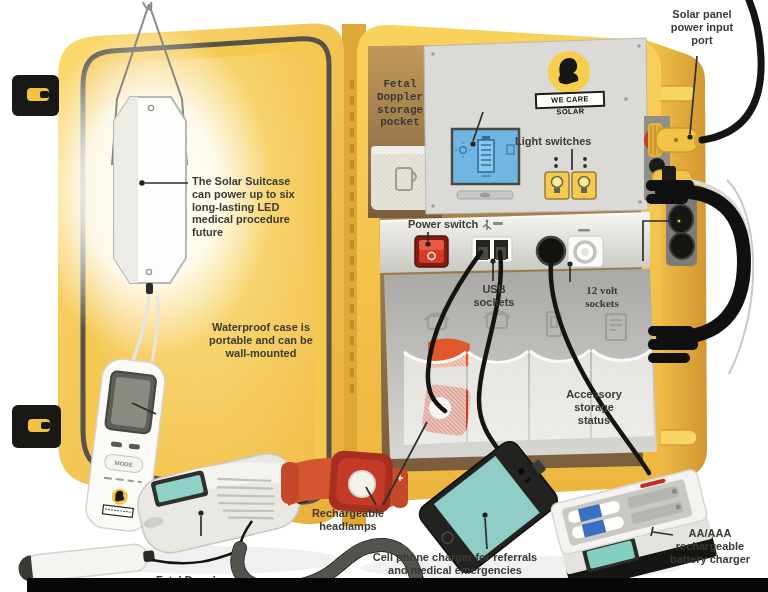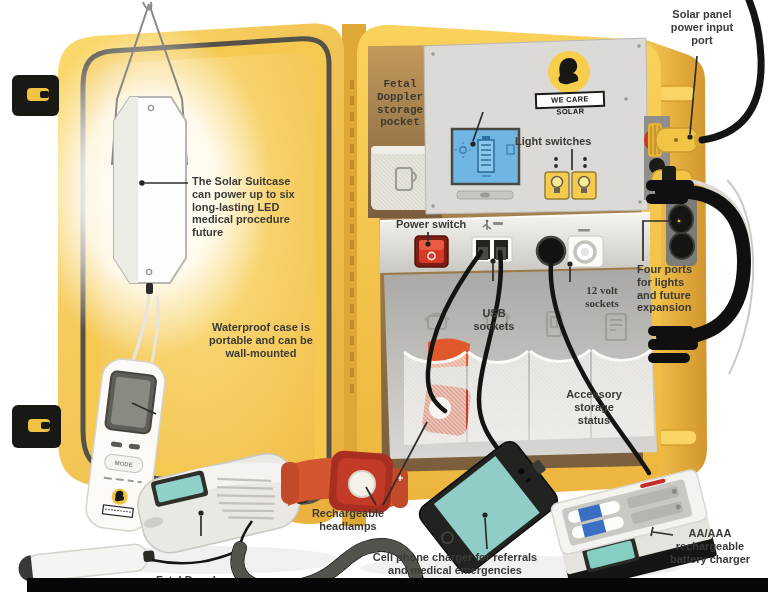--- a/index.html
+++ b/index.html
@@ -395,32 +395,28 @@
 port</div>
 
 
 <div class="lbl" style="left:515px;top:135px;width:88px;">Light switches</div>
 
 <div class="lbl ctr" style="left:368px;top:78px;width:64px;font-family:Liberation Mono, monospace;">Fetal
 Doppler
 storage
 pocket</div>
 
-<div class="lbl" style="left:396px;top:218px;width:95px;">Power switch</div>
-
-<div class="lbl ctr" style="left:466px;top:283px;width:56px;margin-top:24px;">USB
+<div class="lbl" style="left:408px;top:218px;width:95px;">Power switch</div>
+
+<div class="lbl ctr" style="left:466px;top:283px;width:56px;">USB
 sockets</div>
 
 <div class="lbl ctr" style="left:572px;top:284px;width:60px;font-family:Liberation Serif, serif;">12 volt
 sockets</div>
 
-<div class="lbl" style="left:637px;top:263px;width:72px;">Four ports
-for lights
-and future
-expansion</div>
 
 <div class="lbl ctr" style="left:548px;top:388px;width:92px;">Accessory
 storage
 status</div>
 
 <div class="lbl" style="left:192px;top:175px;width:108px;">The Solar Suitcase
 can power up to six
 long-lasting LED
 medical procedure
 future</div>

